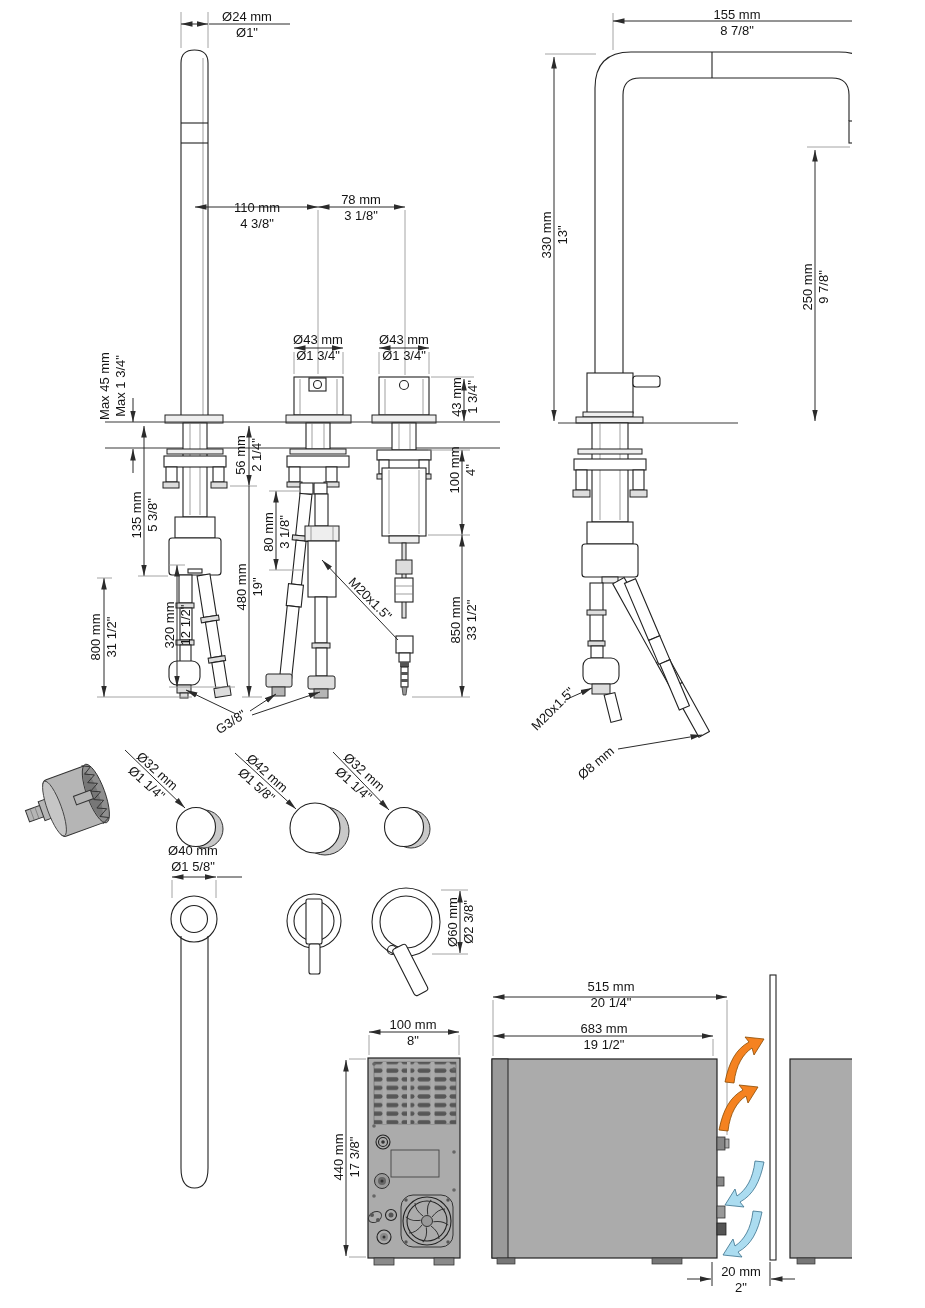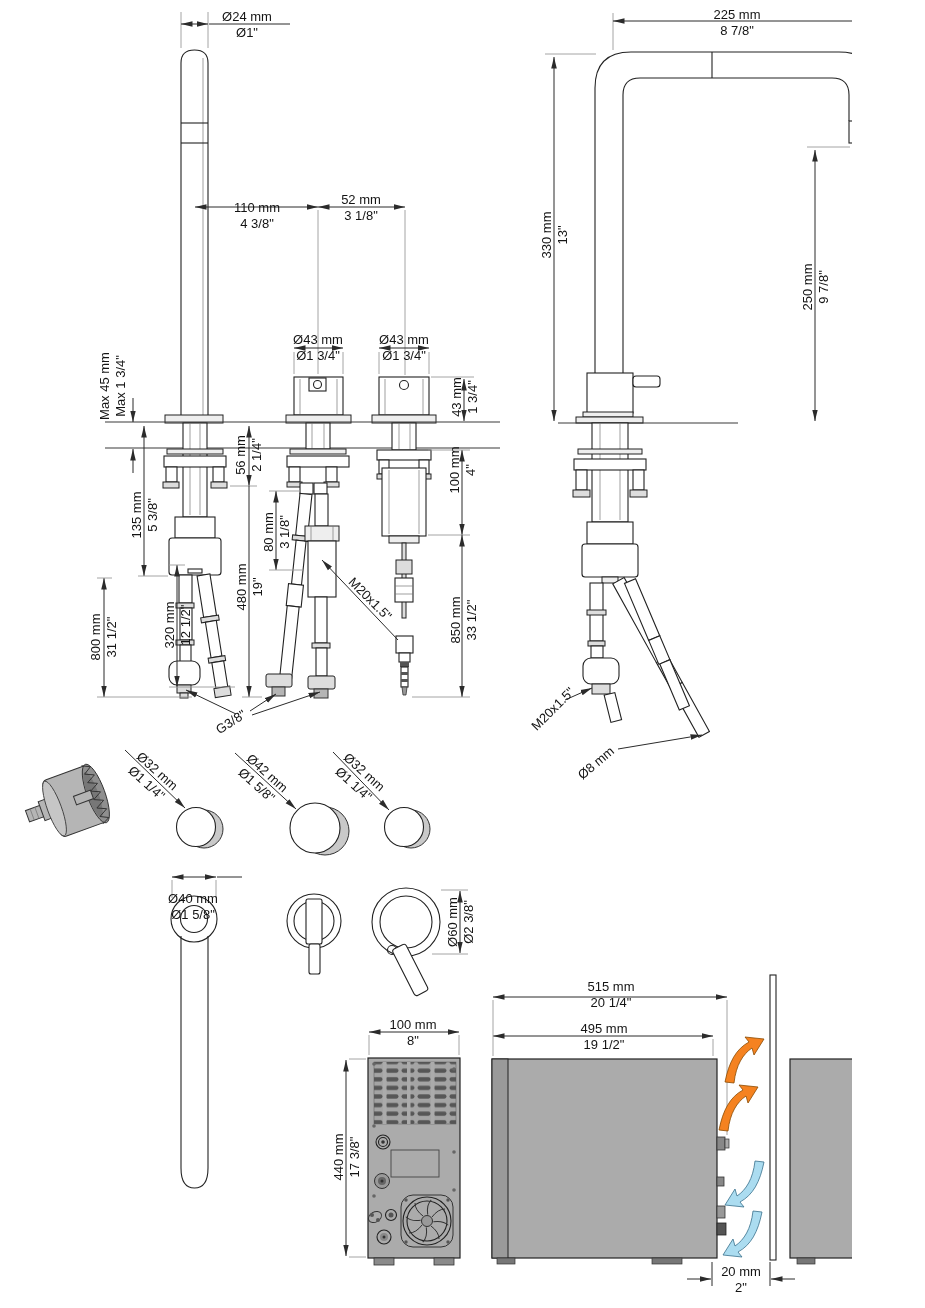--- a/index.html
+++ b/index.html
@@ -424,21 +424,21 @@
 
 <div class="lbl" style="left:247px;top:24px">
       <span>Ø24 mm</span>
       <span>Ø1"</span>
     </div>
 <div class="lbl" style="left:257px;top:215px">
       <span>110 mm</span>
       <span>4 3/8"</span>
     </div>
 <div class="lbl" style="left:361px;top:207px">
-      <span>52 mm</span>
+      <span>78 mm</span>
       <span>3 1/8"</span>
     </div>
 <div class="lbl" style="left:318px;top:347px">
       <span>Ø43 mm</span>
       <span>Ø1 3/4"</span>
     </div>
 <div class="lbl" style="left:404px;top:347px">
       <span>Ø43 mm</span>
       <span>Ø1 3/4"</span>
     </div>
@@ -482,21 +482,21 @@
     </div>
 <div class="lbl r-90" style="left:462px;top:470px">
       <span>100 mm</span>
       <span>4"</span>
     </div>
 <div class="lbl r-90" style="left:463px;top:620px">
       <span>850 mm</span>
       <span>33 1/2"</span>
     </div>
 <div class="lbl" style="left:737px;top:22px">
-      <span>225 mm</span>
+      <span>155 mm</span>
       <span>8 7/8"</span>
     </div>
 <div class="lbl r-90" style="left:554px;top:235px">
       <span>330 mm</span>
       <span>13"</span>
     </div>
 <div class="lbl r-90" style="left:815px;top:287px">
       <span>250 mm</span>
       <span>9 7/8"</span>
     </div>
@@ -511,42 +511,42 @@
       <span>Ø1 1/4"</span>
     </div>
 <div class="lbl r42" style="left:262px;top:779px">
       <span>Ø42 mm</span>
       <span>Ø1 5/8"</span>
     </div>
 <div class="lbl r42" style="left:359px;top:778px">
       <span>Ø32 mm</span>
       <span>Ø1 1/4"</span>
     </div>
-<div class="lbl" style="left:193px;top:906px">
+<div class="lbl" style="left:193px;top:858px">
       <span>Ø40 mm</span>
       <span>Ø1 5/8"</span>
     </div>
 <div class="lbl r-90" style="left:460px;top:922px">
       <span>Ø60 mm</span>
       <span>Ø2 3/8"</span>
     </div>
 <div class="lbl" style="left:413px;top:1032px">
       <span>100 mm</span>
       <span>8"</span>
     </div>
 <div class="lbl r-90" style="left:346px;top:1157px">
       <span>440 mm</span>
       <span>17 3/8"</span>
     </div>
 <div class="lbl" style="left:611px;top:994px">
       <span>515 mm</span>
       <span>20 1/4"</span>
     </div>
 <div class="lbl" style="left:604px;top:1036px">
-      <span>495 mm</span>
+      <span>683 mm</span>
       <span>19 1/2"</span>
     </div>
 <div class="lbl" style="left:741px;top:1279px">
       <span>20 mm</span>
       <span>2"</span>
     </div>
 
 </div>
 
 </body></html>

